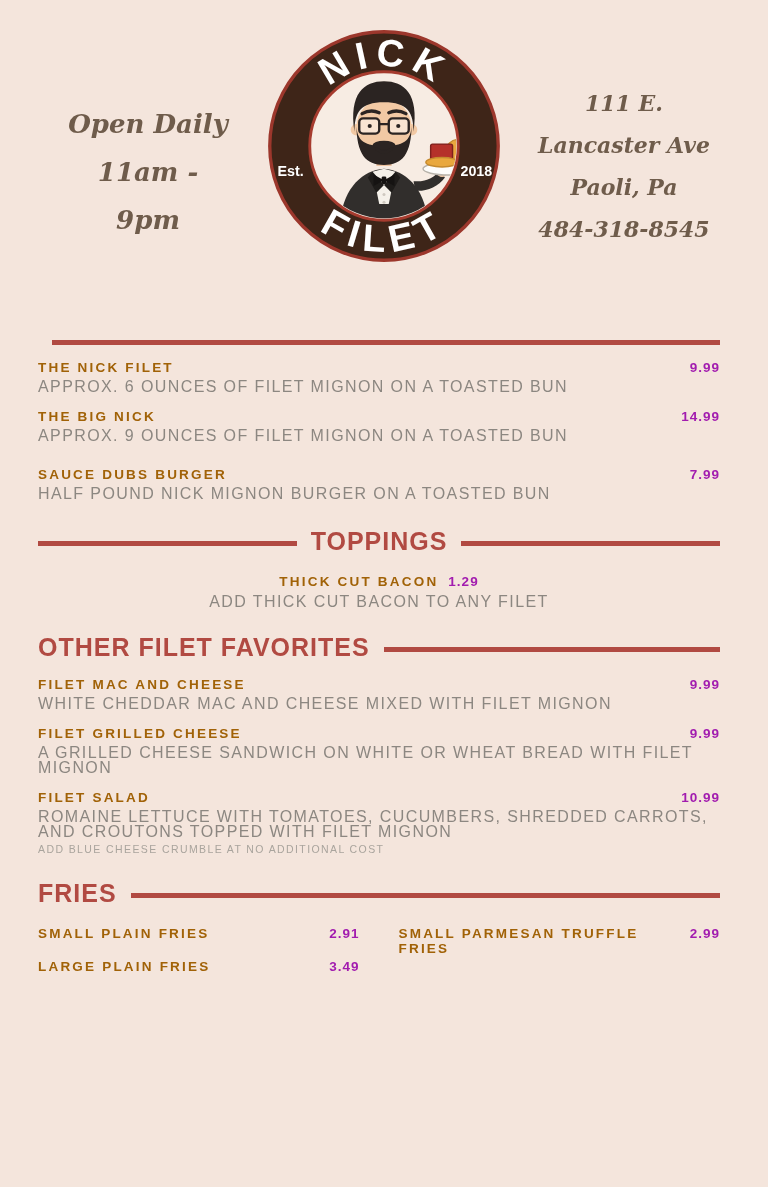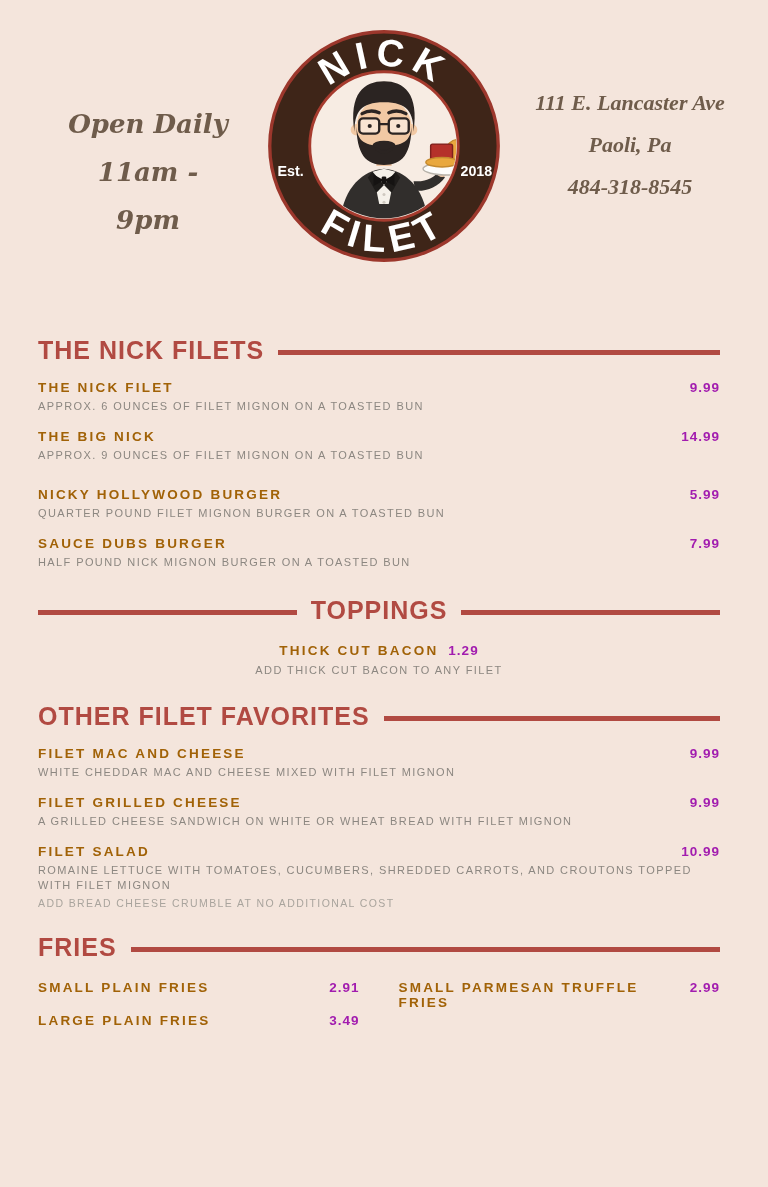--- a/index.html
+++ b/index.html
@@ -22,22 +22,22 @@
     font-family: "DejaVu Serif", serif;
     font-style: italic; font-weight: bold;
     color: #6f5c4b;
   }
   .hours {
     position: absolute; left: 68px; top: 100px;
     width: 160px; text-align: center;
   }
   .hours div { font-size: 26px; line-height: 48px; }
   .contact {
-    position: absolute; right: 38px; top: 82px;
-    width: 200px; text-align: center; font-family: Liberation Serif, serif;
+    position: absolute; right: 44px; top: 82px;
+    width: 200px; text-align: center;
   }
   .contact div { font-size: 22px; line-height: 42px; }
 
   
   .menu { padding: 36px 48px 0 38px; }
   .section { margin-bottom: 24px; }
   .sec-head { display: flex; align-items: center; }
   .sec-title {
     font-size: 25px; font-weight: bold; color: #b14a42;
     letter-spacing: 1px; white-space: nowrap;
@@ -47,21 +47,21 @@
 
   .item { margin-top: 15px; }
   .item-row { display: flex; justify-content: space-between; align-items: baseline; }
   .item-name {
     font-size: 13.5px; font-weight: bold; letter-spacing: 2.2px; color: #a16207;
   }
   .item-price {
     font-size: 13.5px; font-weight: bold; letter-spacing: 1px; color: #a21caf;
   }
   .item-desc {
-    font-size: 11px; letter-spacing: 1.4px; color: #8c8781; margin-top: 4px;
+    font-size: 16px; letter-spacing: 1.4px; color: #8c8781; margin-top: 4px;
     line-height: 15px;
   }
   .item-note {
     font-size: 10.5px; letter-spacing: 1.4px; color: #a9a49d; margin-top: 4px;
   }
 
   
   .center-item { text-align: center; margin-top: 16px; }
   .center-item .item-price { margin-left: 10px; }
   .center-item .item-desc { max-width: 680px; margin: 4px auto 0; }
@@ -152,47 +152,39 @@
     <div>111 E. Lancaster Ave</div>
     <div>Paoli, Pa</div>
     <div>484-318-8545</div>
   </div>
 </div>
 
 <div class="menu">
 
   <div class="section">
     <div class="sec-head">
-      <span class="sec-title">THE NICK FILETS</span>
       <span class="sec-line"></span>
     </div>
     <div class="item">
       <div class="item-row">
         <span class="item-name">THE NICK FILET</span>
         <span class="item-price">9.99</span>
       </div>
       <div class="item-desc">APPROX. 6 OUNCES OF FILET MIGNON ON A TOASTED BUN</div>
     </div>
     <div class="item">
       <div class="item-row">
         <span class="item-name">THE BIG NICK</span>
         <span class="item-price">14.99</span>
       </div>
       <div class="item-desc">APPROX. 9 OUNCES OF FILET MIGNON ON A TOASTED BUN</div>
     </div>
   </div>
 
   <div class="section">
-    <div class="item">
-      <div class="item-row">
-        <span class="item-name">NICKY HOLLYWOOD BURGER</span>
-        <span class="item-price">5.99</span>
-      </div>
-      <div class="item-desc">QUARTER POUND FILET MIGNON BURGER ON A TOASTED BUN</div>
-    </div>
     <div class="item">
       <div class="item-row">
         <span class="item-name">SAUCE DUBS BURGER</span>
         <span class="item-price">7.99</span>
       </div>
       <div class="item-desc">HALF POUND NICK MIGNON BURGER ON A TOASTED BUN</div>
     </div>
   </div>
 
   <div class="section toppings-gap">
@@ -225,21 +217,21 @@
         <span class="item-price">9.99</span>
       </div>
       <div class="item-desc">A GRILLED CHEESE SANDWICH ON WHITE OR WHEAT BREAD WITH FILET MIGNON</div>
     </div>
     <div class="item">
       <div class="item-row">
         <span class="item-name">FILET SALAD</span>
         <span class="item-price">10.99</span>
       </div>
       <div class="item-desc">ROMAINE LETTUCE WITH TOMATOES, CUCUMBERS, SHREDDED CARROTS, AND CROUTONS TOPPED WITH FILET MIGNON</div>
-      <div class="item-note">ADD BREAD CHEESE CRUMBLE AT NO ADDITIONAL COST</div>
+      <div class="item-note">ADD BLUE CHEESE CRUMBLE AT NO ADDITIONAL COST</div>
     </div>
   </div>
 
   <div class="section">
     <div class="sec-head">
       <span class="sec-title">FRIES</span>
       <span class="sec-line"></span>
     </div>
     <div class="fries-grid">
       <div>

